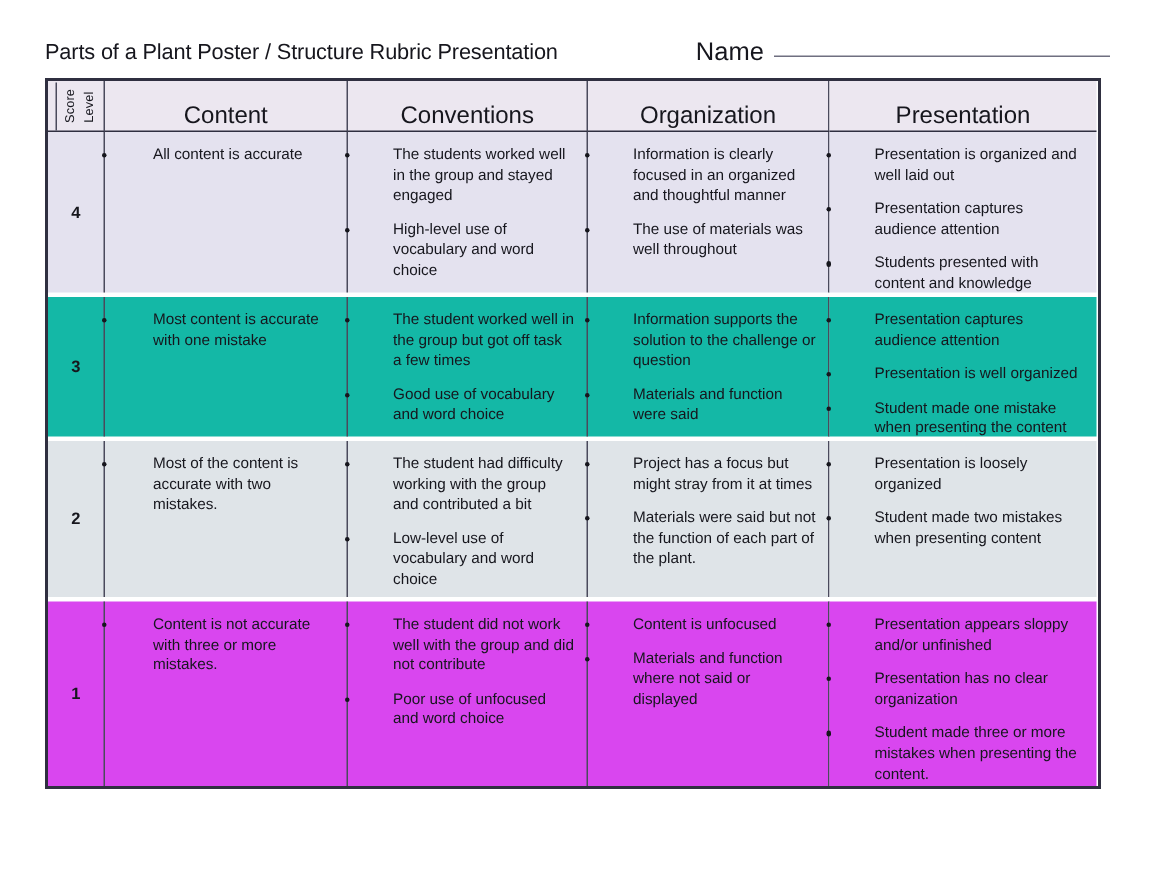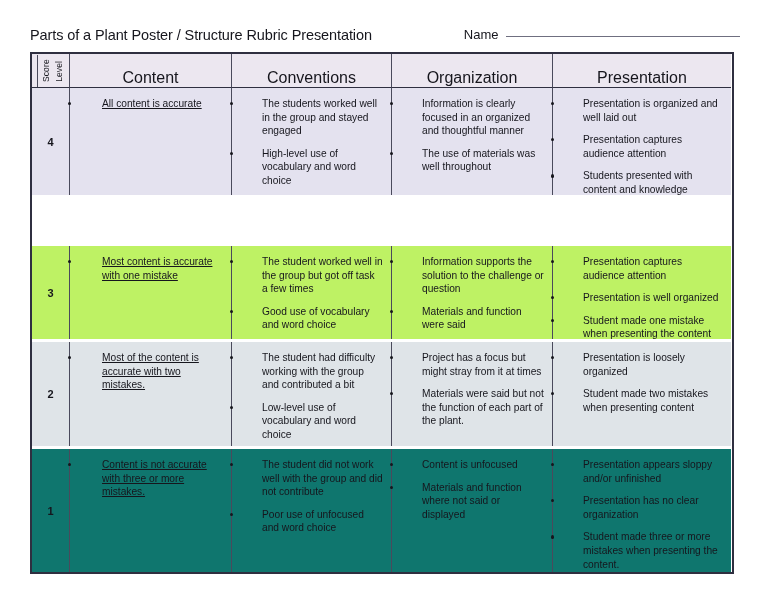--- a/index.html
+++ b/index.html
@@ -39,21 +39,21 @@
     white-space: nowrap;
     letter-spacing: -0.1px;
   }
   .name-group {
     display: flex;
     align-items: baseline;
     margin-left: 92px;
     flex: 1;
   }
   .name-label {
-    font-size: 13px;
+    font-size: 17px;
     line-height: 18px;
     color: #16161d;
     white-space: nowrap;
   }
   .name-rule {
     flex: 1;
     height: 0;
     border-bottom: 1.4px solid #6f6f80;
     margin-left: 7px;
     margin-right: 2px;
@@ -175,28 +175,28 @@
     content: "";
     position: absolute;
     left: -2.5px;
     top: 5px;
     width: 3.2px;
     height: 3.2px;
     background: #16161d;
     border-radius: 50%;
   }
   
-  .col-content .bullets li { padding-left: 32px; text-decoration: underline; }
+  .col-content .bullets li { padding-left: 32px; }
   .col-content .bullets li::before { left: -2.5px; }
 
   
   .tint-4 .cell { background: #e4e2ef; }
-  .tint-3 .cell { background: #bef264; margin-top: 48px; }
+  .tint-3 .cell { background: #14b8a6; }
   .tint-2 .cell { background: #dfe4e8; }
-  .tint-1 .cell { background: #0f766e; }
+  .tint-1 .cell { background: #d946ef; }
 
   
   .r4 .cell { height: 107px; }
   .r3 .cell { height: 93px; }
   .r2 .cell { height: 104px; }
   .r1 .cell { height: 123px; }
 </style>
 </head>
 <body>
 

